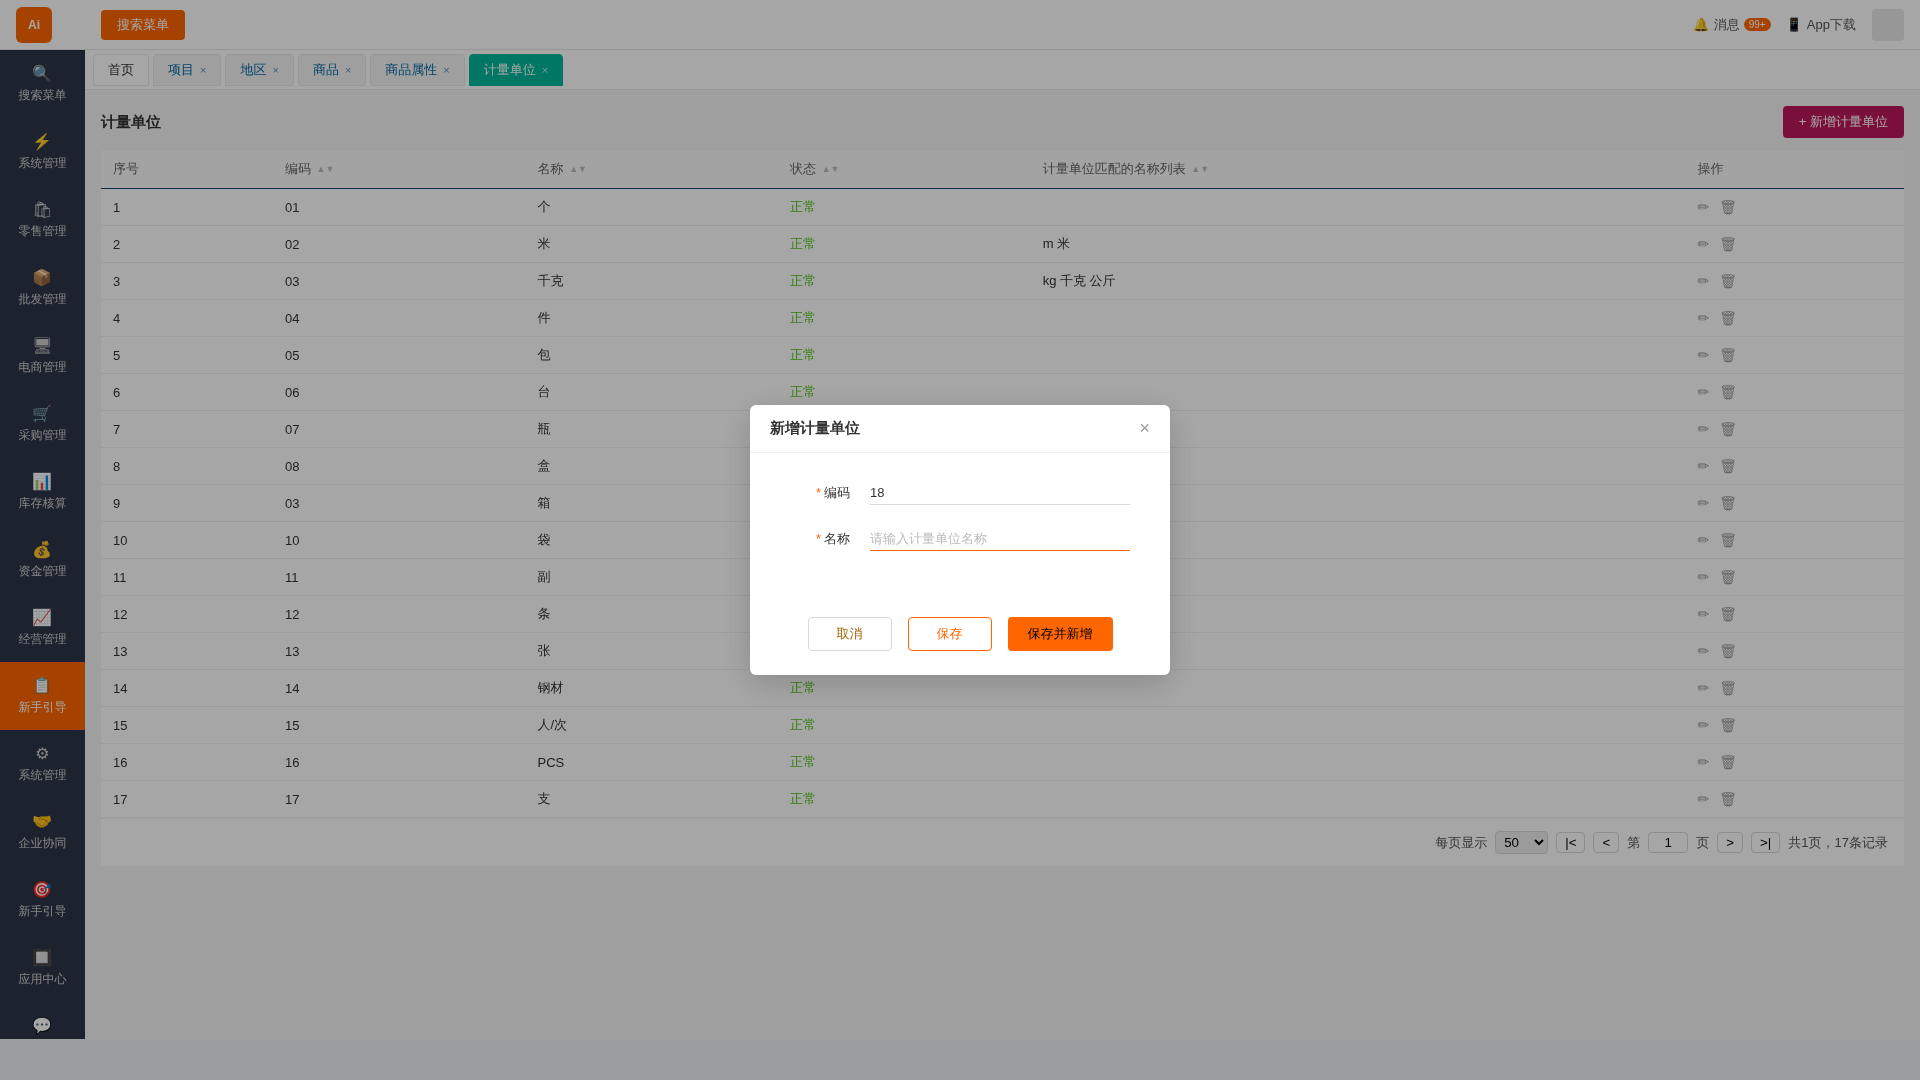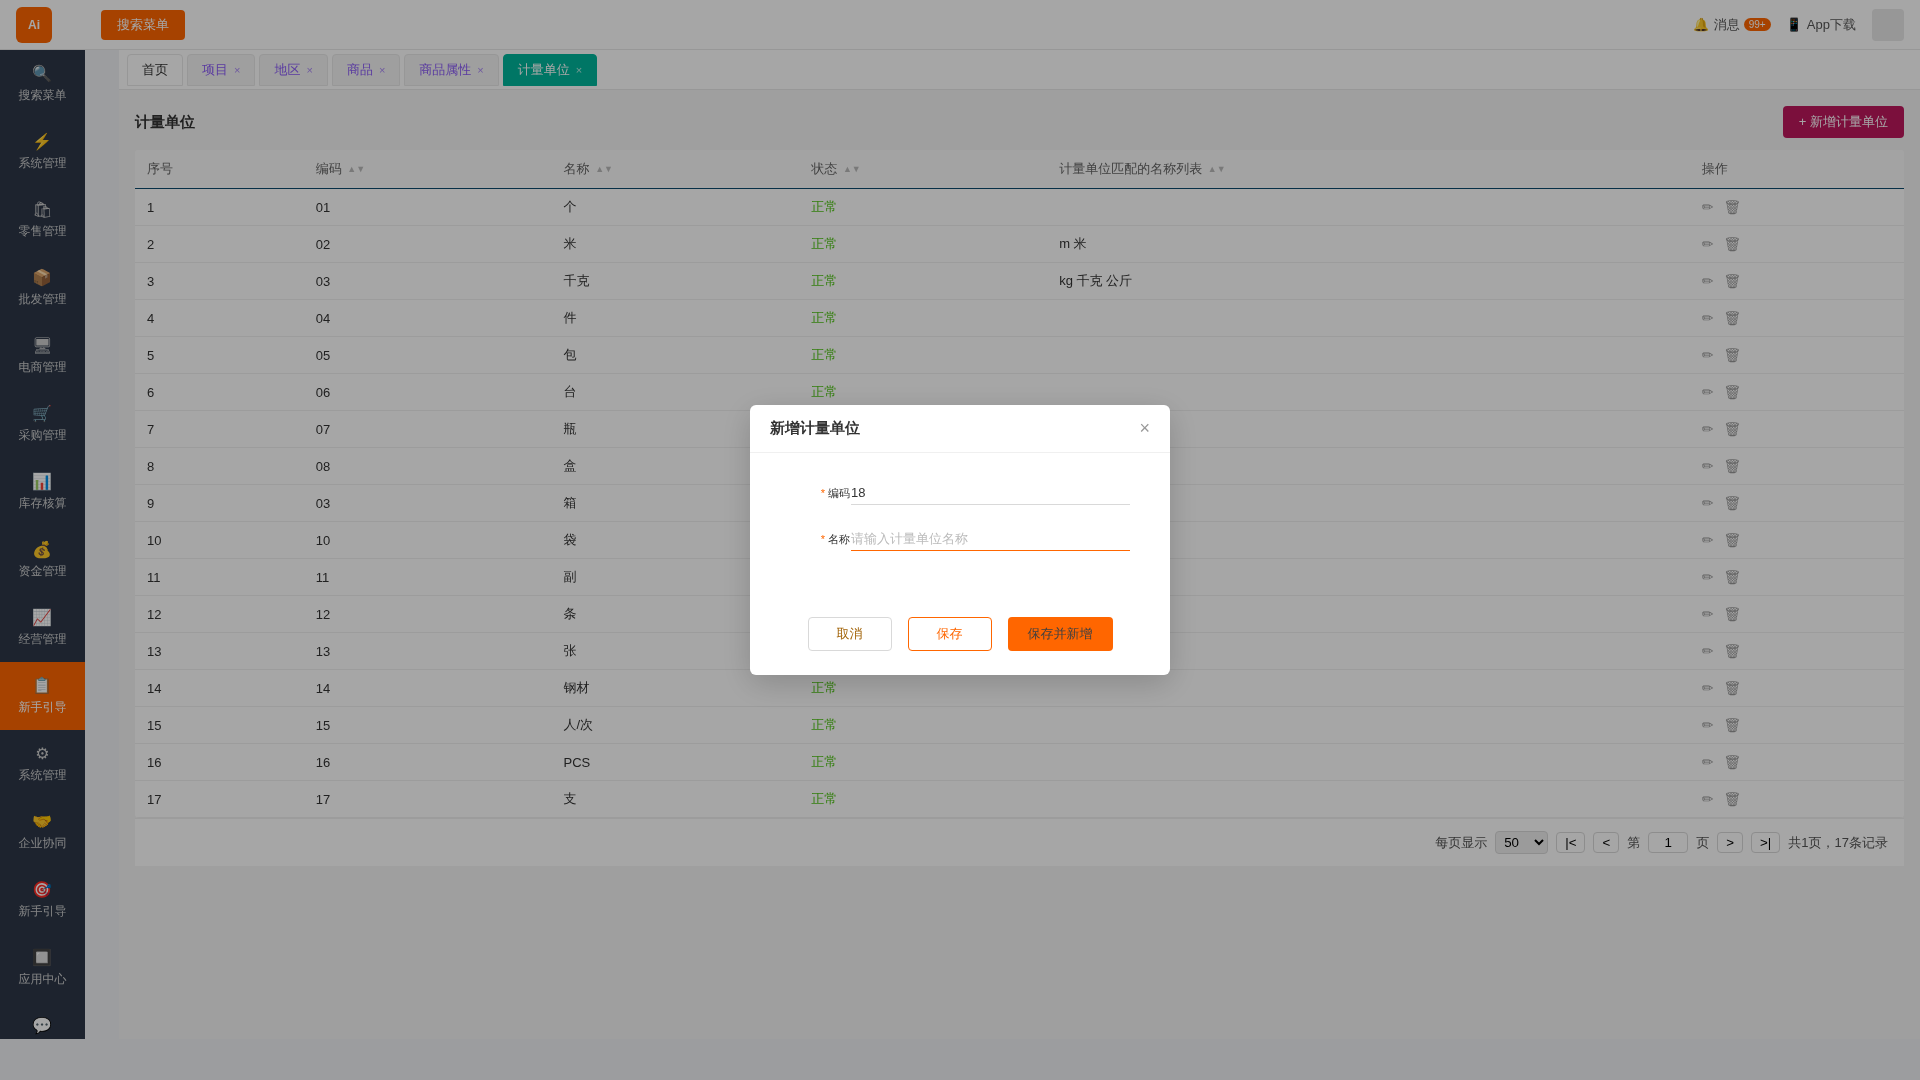--- a/index.html
+++ b/index.html
@@ -3,41 +3,41 @@
   <meta charset="utf-8">
   <style>
     * { box-sizing: border-box; margin: 0; padding: 0; }
     body { font-family: 'Microsoft YaHei', Arial, sans-serif; font-size: 13px; background: #f0f2f5; overflow: hidden; }
 
     
     .app-container { display: flex; flex-direction: column; height: 1039px; width: 1920px; }
     .header { height: 50px; background: #fff; display: flex; align-items: center; padding: 0 16px; border-bottom: 1px solid #e8e8e8; flex-shrink: 0; }
     .main-layout { display: flex; flex: 1; overflow: hidden; }
     .sidebar { width: 85px; background: #2d3748; flex-shrink: 0; display: flex; flex-direction: column; }
-    .content-area { flex: 1; display: flex; flex-direction: column; overflow: hidden; background: #f5f5f5; margin-left: 34px; }
+    .content-area { flex: 1; display: flex; flex-direction: column; overflow: hidden; background: #f5f5f5; }
     .tabs-bar { height: 40px; background: #fff; display: flex; align-items: center; padding: 0 8px; border-bottom: 1px solid #e8e8e8; flex-shrink: 0; }
     .page-content { flex: 1; padding: 16px; overflow-y: auto; position: relative; }
 
     
     .logo-area { display: flex; align-items: center; gap: 8px; width: 85px; flex-shrink: 0; }
     .logo-icon { width: 36px; height: 36px; background: #f60; border-radius: 6px; display: flex; align-items: center; justify-content: center; color: #fff; font-weight: bold; font-size: 12px; }
     .header-right { display: flex; align-items: center; gap: 16px; margin-left: auto; }
     .notification-btn { display: flex; align-items: center; gap: 4px; color: #555; font-size: 13px; position: relative; }
     .badge { background: #f60; color: #fff; border-radius: 10px; font-size: 10px; padding: 1px 5px; }
     .app-download { display: flex; align-items: center; gap: 4px; color: #555; font-size: 13px; }
     .avatar { width: 32px; height: 32px; background: #e8e8e8; border-radius: 4px; }
     .search-menu { background: #f60; color: #fff; border: none; padding: 6px 16px; border-radius: 4px; cursor: pointer; font-size: 13px; }
 
     
     .sidebar-item { display: flex; flex-direction: column; align-items: center; justify-content: center; padding: 14px 4px; cursor: pointer; color: #ccc; font-size: 12px; gap: 4px; }
     .sidebar-item.active { background: #f60; color: #fff; }
     .sidebar-icon { font-size: 16px; }
 
     
-    .tab { display: flex; align-items: center; padding: 6px 14px; border: 1px solid #e8e8e8; border-radius: 4px 4px 0 0; margin-right: 4px; background: #f5f5f5; cursor: pointer; font-size: 13px; color: #8b5cf6; gap: 6px; }
+    .tab { display: flex; align-items: center; padding: 6px 14px; border: 1px solid #e8e8e8; border-radius: 4px 4px 0 0; margin-right: 4px; background: #f5f5f5; cursor: pointer; font-size: 13px; color: #0369a1; gap: 6px; }
     .tab.active { background: #00b69b; color: #fff; border-color: #00b69b; }
     .tab .close-x { font-size: 11px; opacity: 0.7; }
     .tab.home { background: #fff; color: #333; }
 
     
     .page-title-bar { display: flex; justify-content: space-between; align-items: center; margin-bottom: 12px; }
     .page-title { font-size: 15px; font-weight: bold; color: #333; }
     .add-btn { background: #be185d; color: #fff; border: none; padding: 7px 16px; border-radius: 4px; cursor: pointer; font-size: 13px; }
 
     
@@ -59,29 +59,29 @@
     
     .overlay { position: fixed; inset: 0; background: rgba(0,0,0,0.35); z-index: 100; display: flex; align-items: center; justify-content: center; }
     
     
     .modal { background: #fff; border-radius: 6px; width: 420px; box-shadow: 0 8px 32px rgba(0,0,0,0.18); overflow: hidden; }
     .modal-header { display: flex; justify-content: space-between; align-items: flex-start; padding: 14px 20px; border-bottom: 1px solid #f0f0f0; }
     .modal-title { font-size: 15px; font-weight: bold; color: #333; }
     .modal-close { cursor: pointer; color: #999; font-size: 18px; line-height: 1; }
     .modal-body { padding: 28px 40px; }
     .form-row { display: flex; align-items: center; margin-bottom: 22px; }
-    .form-label { width: 60px; text-align: right; margin-right: 1px; color: #333; font-size: 11px; }
+    .form-label { width: 60px; text-align: right; margin-right: 20px; color: #333; font-size: 13px; }
     .required { color: #f60; margin-right: 3px; }
     .form-input { flex: 1; border: none; border-bottom: 1px solid #d9d9d9; padding: 4px 0; font-size: 13px; outline: none; color: #333; }
     .form-input.active-input { border-bottom-color: #f60; }
     .form-input::placeholder { color: #bbb; }
     .modal-footer { display: flex; justify-content: center; gap: 16px; padding: 16px 20px 24px; }
     .btn-cancel { border: 1px solid #d9d9d9; background: #fff; color: #a16207; padding: 7px 28px; border-radius: 4px; cursor: pointer; font-size: 13px; }
     .btn-save { border: none; background: #fff; color: #f60; border: 1px solid #f60; padding: 7px 28px; border-radius: 4px; cursor: pointer; font-size: 13px; }
-    .btn-save-new { border: none; background: #f60; color: #404040; padding: 7px 20px; border-radius: 4px; cursor: pointer; font-size: 13px; }
+    .btn-save-new { border: none; background: #f60; color: #000000; padding: 7px 20px; border-radius: 4px; cursor: pointer; font-size: 13px; }
 
     .col-sort { display: inline-flex; flex-direction: column; margin-left: 2px; vertical-align: middle; line-height: 0.8; font-size: 9px; color: #bbb; }
   </style>
 </head>
 <body>
 
 <div class="app-container">
 
   <div class="header">
     <div class="logo-area">

